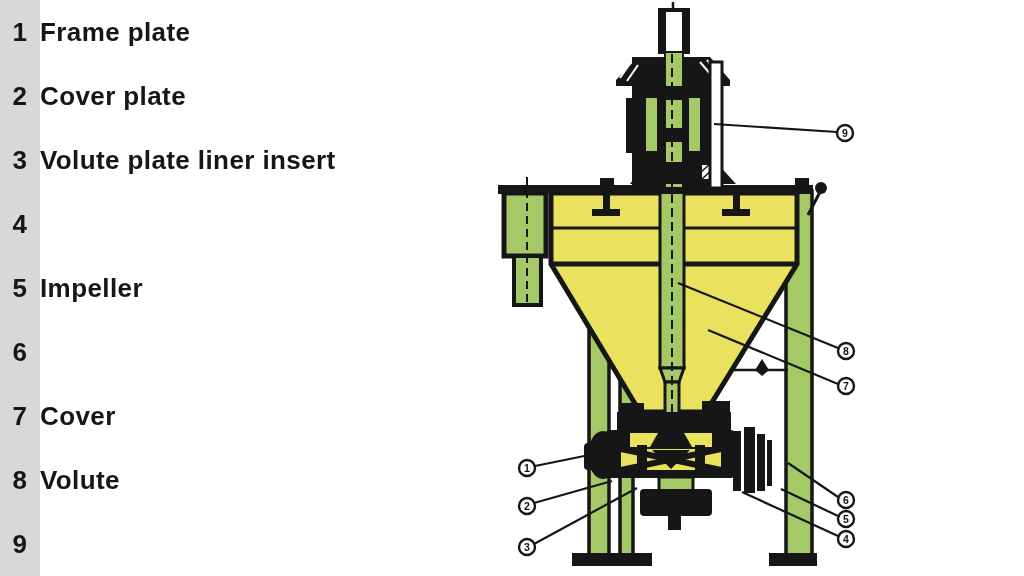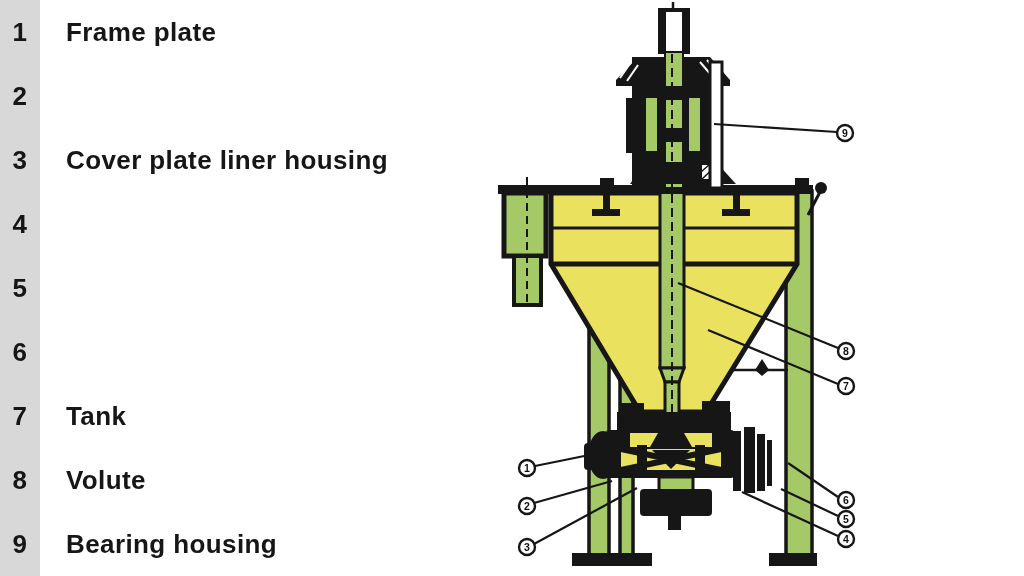--- a/index.html
+++ b/index.html
@@ -12,63 +12,64 @@
   }
   .parts{
     position:absolute;left:0;top:0;width:480px;height:576px;
     display:flex;flex-direction:column;
   }
   .part-row{
     height:64.66px;display:flex;align-items:center;
     color:#161616;font-size:26px;font-weight:600;letter-spacing:.4px;
   }
   .pnum{width:40px;text-align:center;flex:0 0 40px;}
-  .plabel{margin-left:26px;white-space:nowrap;text-align:right;}
+  .plabel{white-space:nowrap;text-align:right;}
   svg.diagram{position:absolute;left:0;top:0;width:1024px;height:576px;}
   .callout-num{font-size:10.5px;font-weight:bold;fill:#111;}
 </style>
 </head>
 <body>
 
 <div class="stage">
 
   <div class="num-strip"></div>
 
   <div class="parts">
     <div class="part-row">
       <span class="pnum">1</span>
       <span class="plabel">Frame plate</span>
     </div>
     <div class="part-row">
       <span class="pnum">2</span>
+      <span class="plabel">Cover plate</span>
     </div>
     <div class="part-row">
       <span class="pnum">3</span>
-      <span class="plabel">Cover plate liner housing</span>
+      <span class="plabel">Volute plate liner insert</span>
     </div>
     <div class="part-row">
       <span class="pnum">4</span>
     </div>
     <div class="part-row">
       <span class="pnum">5</span>
+      <span class="plabel">Impeller</span>
     </div>
     <div class="part-row">
       <span class="pnum">6</span>
     </div>
     <div class="part-row">
       <span class="pnum">7</span>
-      <span class="plabel">Tank</span>
+      <span class="plabel">Cover</span>
     </div>
     <div class="part-row">
       <span class="pnum">8</span>
       <span class="plabel">Volute</span>
     </div>
     <div class="part-row">
       <span class="pnum">9</span>
-      <span class="plabel">Bearing housing</span>
     </div>
   </div>
 
   <svg class="diagram" viewBox="0 0 1024 576" xmlns="http://www.w3.org/2000/svg">
 
     <g fill="#A5C967" stroke="#161616" stroke-width="3.5">
       <rect x="786" y="191" width="26" height="364"></rect>
       <rect x="589" y="290" width="20" height="265"></rect>
       <rect x="620" y="290" width="13" height="265"></rect>
     </g>

